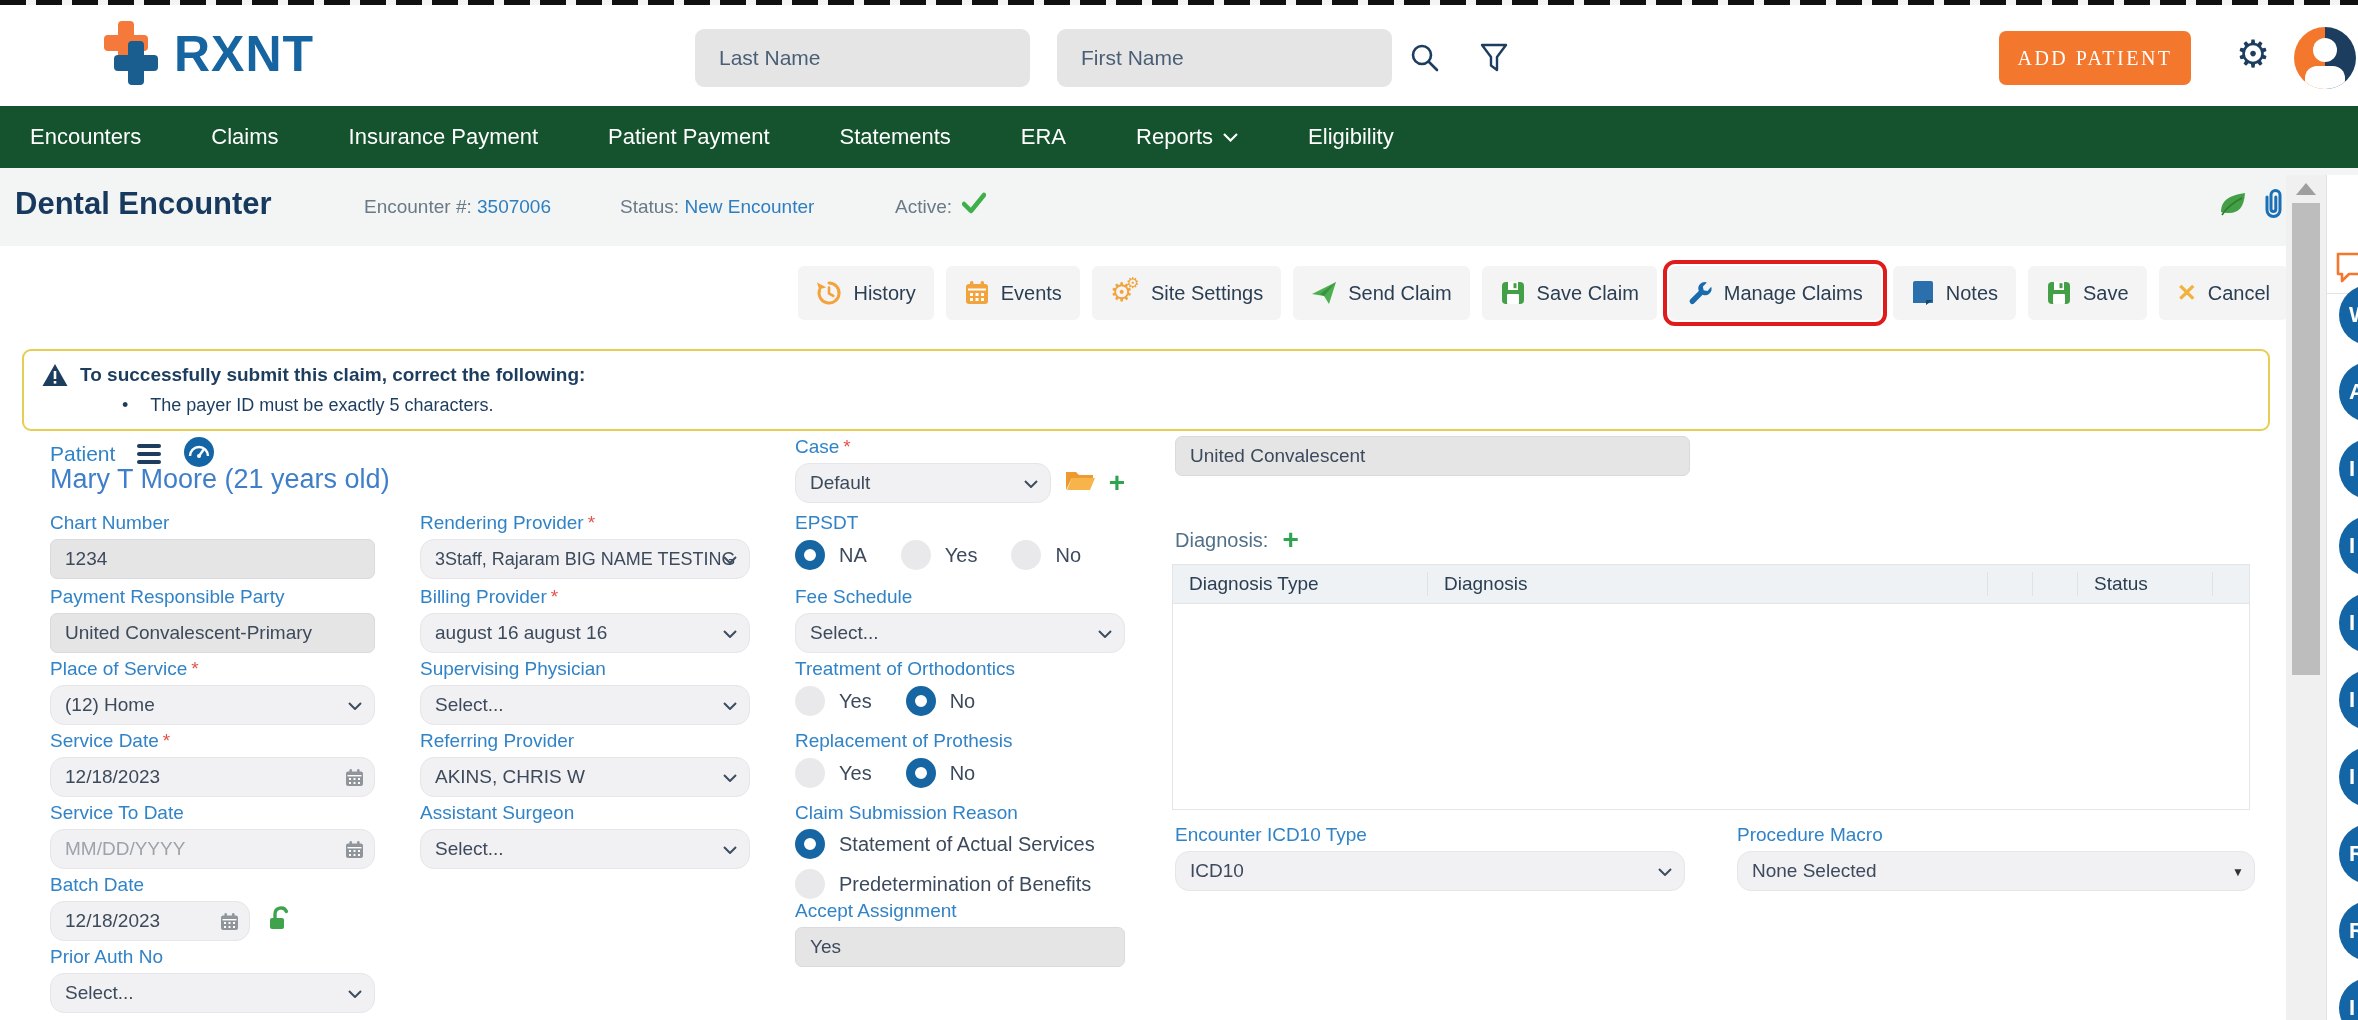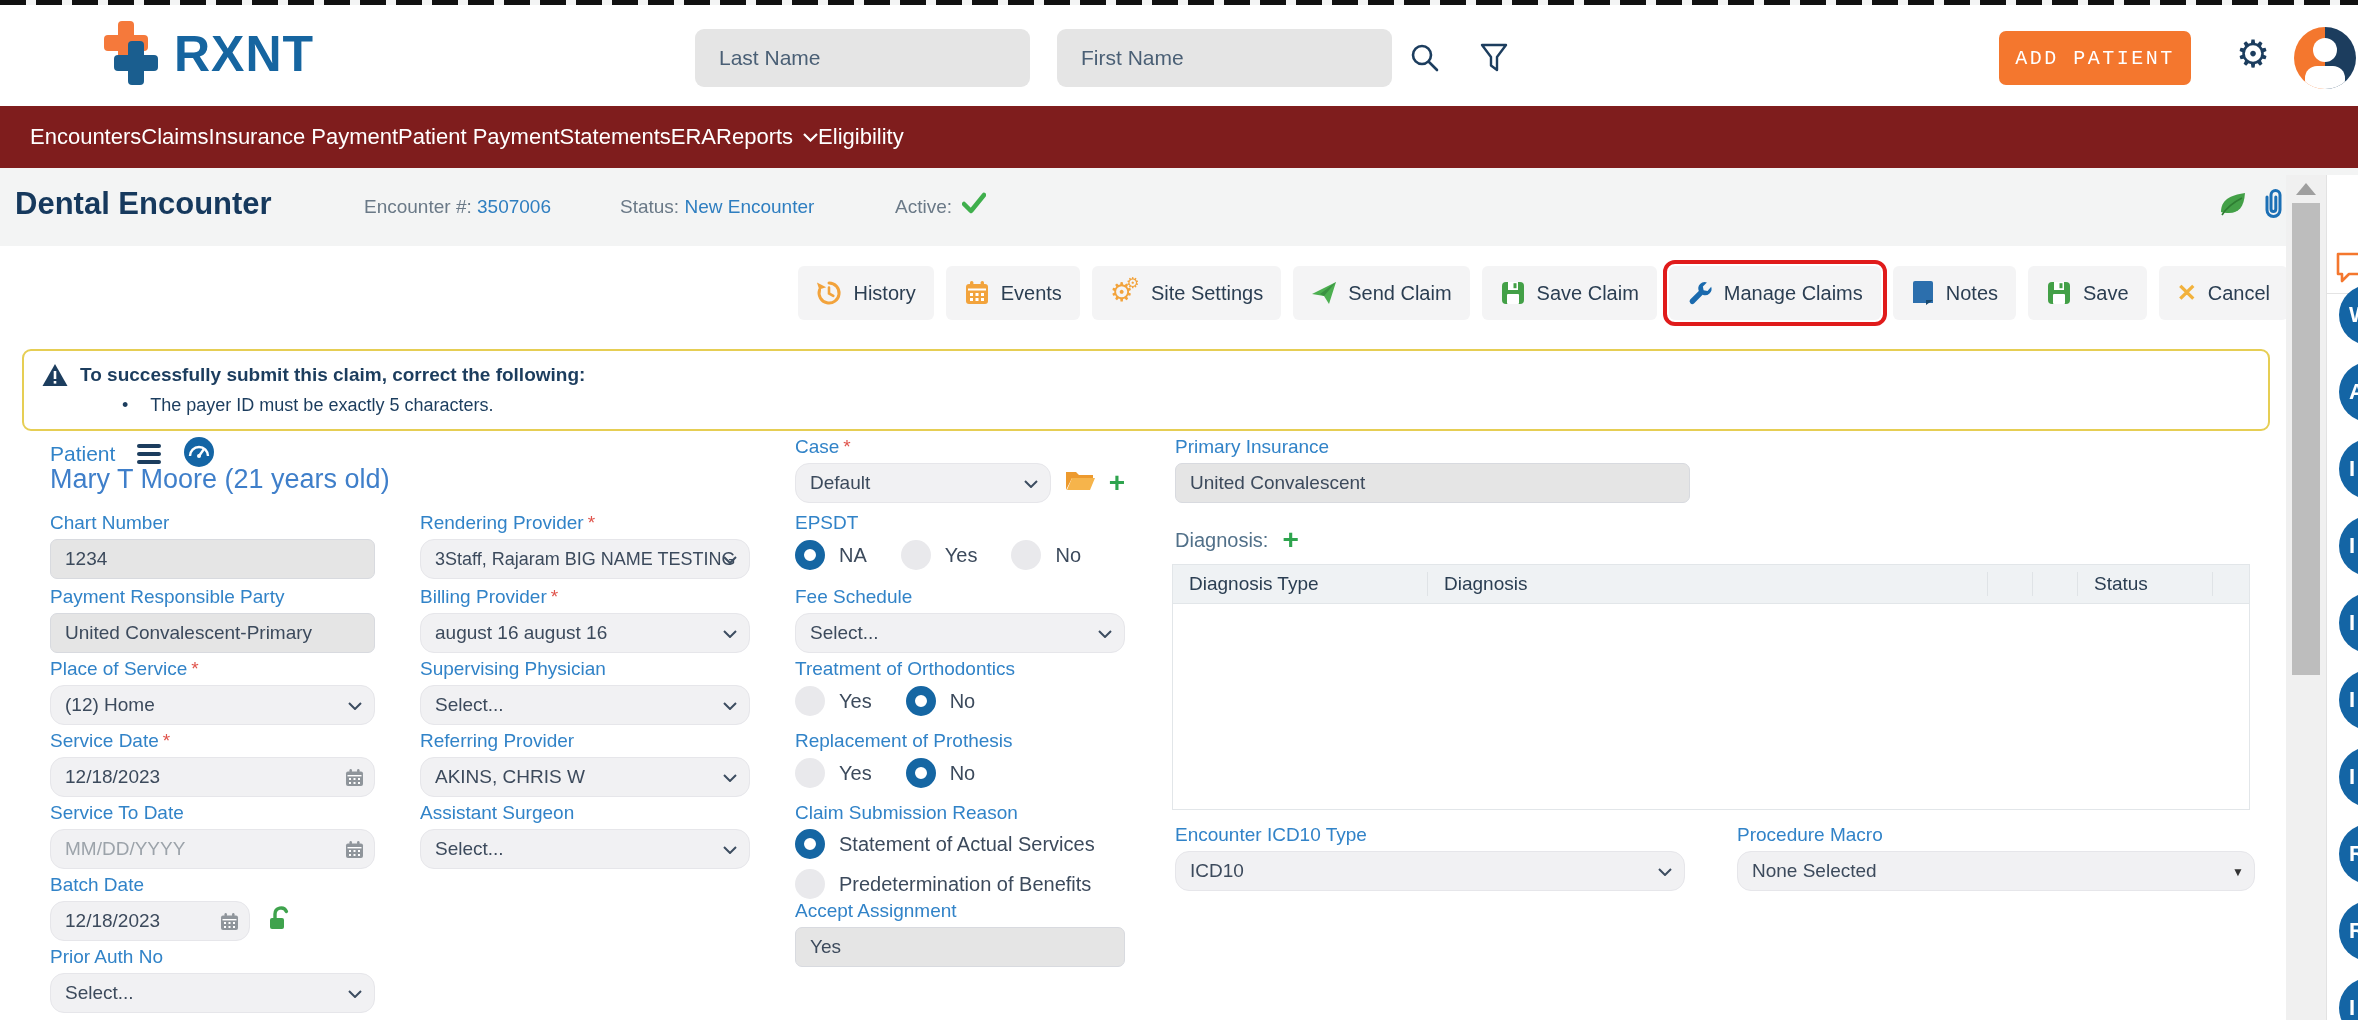--- a/index.html
+++ b/index.html
@@ -17,30 +17,30 @@
   .brand-name{font-size:50px;font-weight:bold;color:#1665A0;letter-spacing:1px;}
   .srch{position:absolute;top:24px;height:58px;border:none;background:#e5e5e5;border-radius:9px;
         font-size:21px;color:#4A5F75;padding:0 24px;box-sizing:border-box;outline:none;
         font-family:"Liberation Sans",sans-serif;}
   .srch::placeholder{color:#4A5F75;opacity:1;}
   #lastname{left:695px;width:335px;}
   #firstname{left:1057px;width:335px;}
   .hicon{position:absolute;top:36px;cursor:pointer;}
   .add-patient{position:absolute;left:1999px;top:26px;width:192px;height:54px;background:#F4772E;
         border:none;border-radius:7px;color:#fff;font-size:20px;letter-spacing:2.5px;
-        font-family:Liberation Mono, monospace;cursor:pointer;}
+        font-family:Liberation Serif, serif;cursor:pointer;}
   .gear-glyph{font-size:38px;color:#1C3D5E;line-height:1;}
   .avatar{position:absolute;left:2294px;top:22px;width:62px;height:62px;border-radius:50%;
         background:linear-gradient(90deg,#F4772E 0 50%,#1C3D5E 50% 100%);overflow:hidden;cursor:pointer;}
   .avatar .head{position:absolute;left:19px;top:11px;width:24px;height:24px;border-radius:50%;background:#fff;}
   .avatar .body{position:absolute;left:11px;top:39px;width:40px;height:26px;border-radius:12px;background:#fff;}
 
   
-  .mainnav{position:absolute;top:106px;left:0;width:2358px;height:62px;background:#7f1d1d;
-        display:flex;align-items:center;padding-left:30px;box-sizing:border-box;}
+  .mainnav{position:absolute;top:106px;left:0;width:2358px;height:62px;background:#14532d;
+        display:flex;align-items:center;gap:70px;padding-left:30px;box-sizing:border-box;}
   .nav-item{color:#fff;font-size:22px;cursor:pointer;display:flex;align-items:center;gap:10px;white-space:nowrap;}
 
   
   .titlebar{position:absolute;top:168px;left:0;width:2358px;height:78px;}
   .pg-title{position:absolute;left:15px;top:18px;font-size:31px;font-weight:bold;color:#16395D;}
   .meta{position:absolute;top:28px;font-size:19px;color:#6A7987;}
   .meta .blue{color:#2E7EC0;}
   .leaf-wrap{position:absolute;left:2218px;top:22px;cursor:pointer;}
   .clip-wrap{position:absolute;left:2258px;top:20px;cursor:pointer;}
 
@@ -561,21 +561,20 @@
           </span>
       </div>
     </div>
 
     <div class="field" style="left:795px;top:654px;width:330px;">
       <div class="lbl"><span>Accept Assignment</span></div>
       <div class="winp">Yes</div>
     </div>
 
     <div class="field" style="left:1175px;top:190px;width:515px;">
-      <div class="lbl"><span>Primary Insurance</span></div>
       <div class="winp">United Convalescent</div>
     </div>
 
     <div class="diag-label">
       <span>Diagnosis:</span>
       <span class="plus">+</span>
     </div>
 
     <div class="dtable">
       <div class="dthead">

